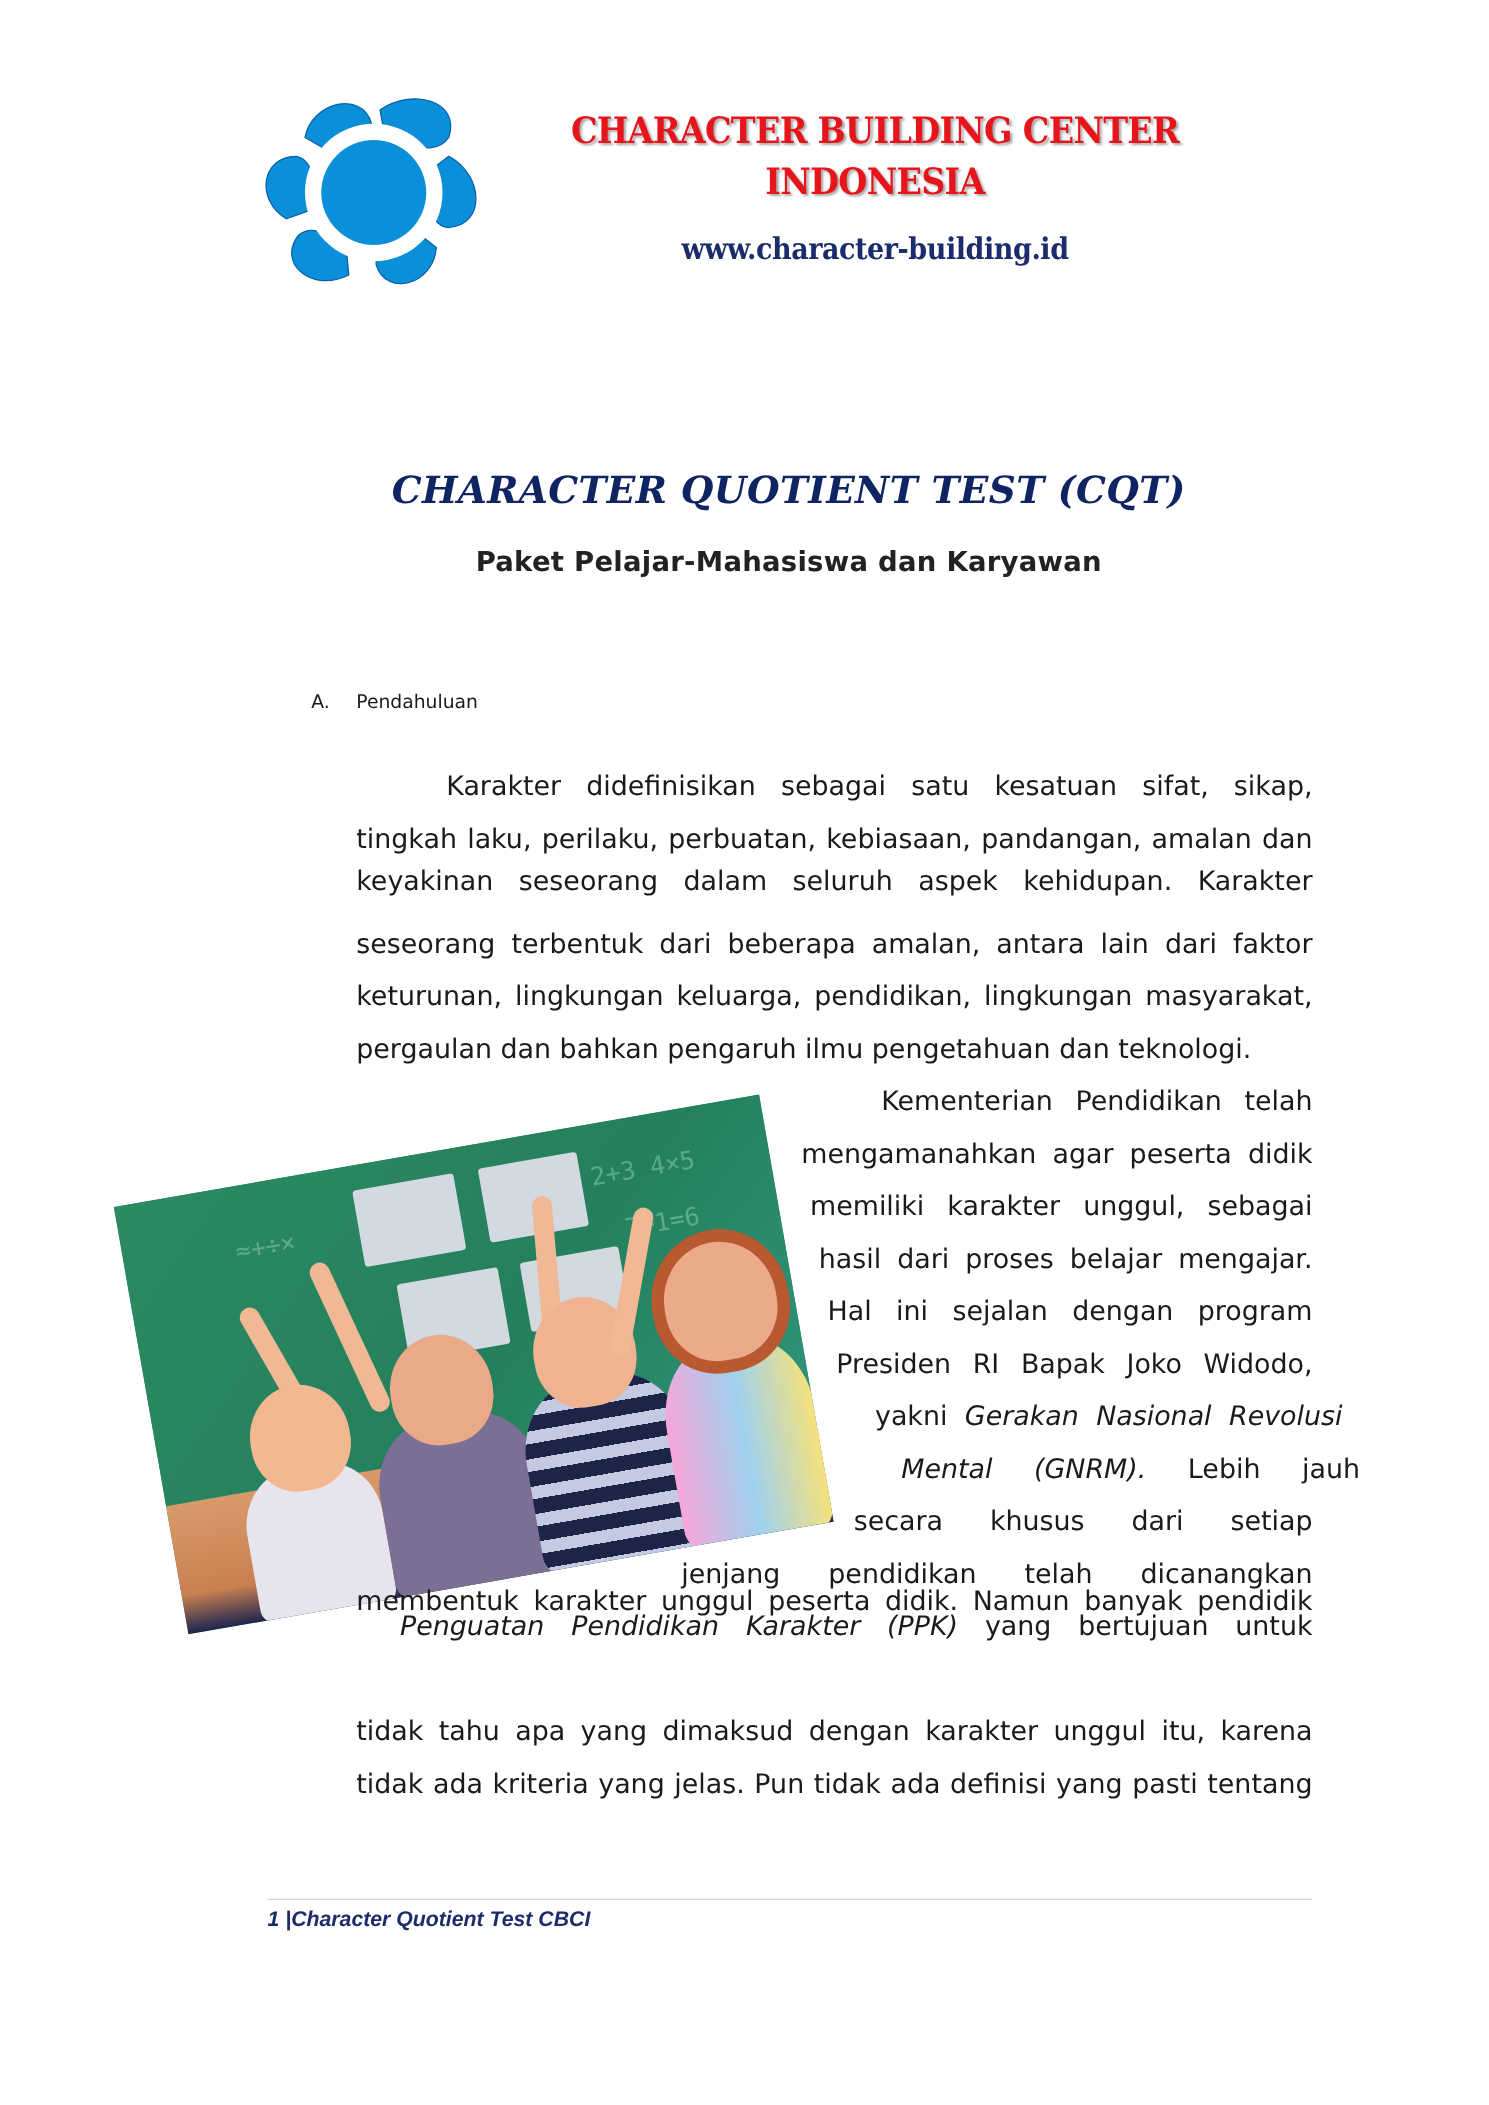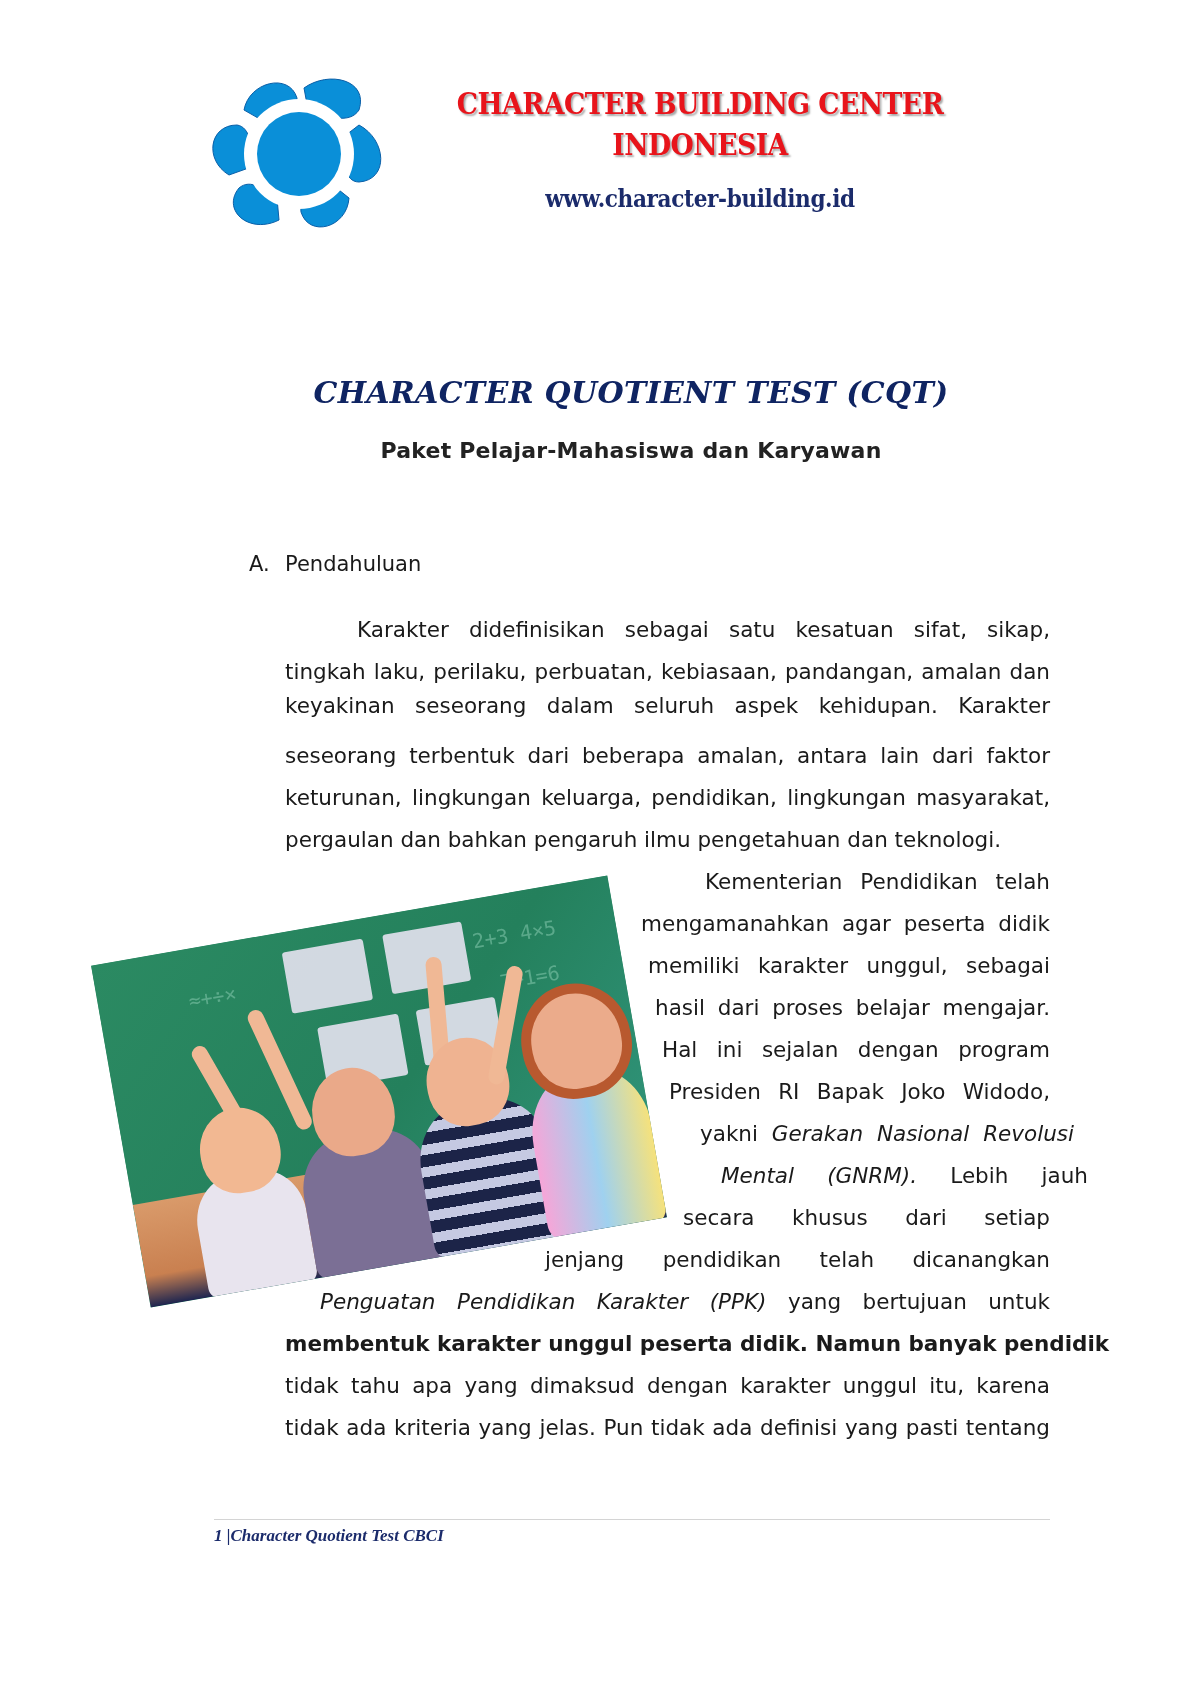--- a/index.html
+++ b/index.html
@@ -19,21 +19,21 @@
 
   
   .doc-title { left:0; width:1262px; text-align:center; top:375px;
     font-family:"DejaVu Serif", serif; font-style:italic; font-weight:bold;
     color:#0f2462; font-size:30px; letter-spacing:0.3px; }
   .doc-subtitle { left:0; width:1262px; text-align:center; top:438px;
     font-family:"DejaVu Sans", sans-serif; font-weight:bold; color:#222;
     font-size:22px; letter-spacing:0.2px; }
 
   
-  .section-heading { left:249px; top:552px; font-size:21px; color:#1a1a1a; }
+  .section-heading { left:249px; top:552px; font-size:15px; color:#1a1a1a; }
   .section-heading .num { display:inline-block; width:36px; }
 
   
   .line { position:absolute; font-size:21.5px; line-height:26px; color:#1a1a1a;
           white-space:nowrap; text-align:justify; text-align-last:justify; }
   .line.last { text-align-last:left; }
   .line i { font-style:italic; }
 
   
   .photo { left:117px; top:918px; width:524px; height:347px;
@@ -44,21 +44,21 @@
   .photo .paper { position:absolute; background:#e6e2f0; border-radius:3px; opacity:0.9; }
   .photo .chalk { position:absolute; color:#7fc4a8; font-size:20px; opacity:0.6; font-family:"DejaVu Sans Mono", monospace; }
   .photo .desk { position:absolute; left:0; bottom:0; width:100%; height:30%;
     background:linear-gradient(180deg,#d99a6a 0%,#c98050 70%,#1d2550 100%); }
   .photo .kid { position:absolute; border-radius:50% 50% 45% 45%; }
   .photo .body { position:absolute; border-radius:40% 40% 10% 10%; }
   .photo .arm { position:absolute; width:16px; border-radius:8px; background:#f0b895; }
 
   
   .footer-rule { left:214px; top:1519px; width:836px; height:1px; background:#d4d4d4; }
-  .footer-text { left:214px; top:1526px; font-family:Liberation Serif, serif;
+  .footer-text { left:214px; top:1526px; font-family:Liberation Sans, sans-serif;
     font-style:italic; font-weight:bold; font-size:17px; color:#1b2b6b; }
 </style>
 </head>
 <body>
 
 <div class="abs logo">
   <svg viewBox="0 0 180 168" width="184" height="168">
     <g fill="#0a8fd8" stroke="#0a5fa8" stroke-width="1">
       <path d="M95 18 C120 0 160 10 150 40 C140 55 120 45 100 45 Z"></path>
       <path d="M150 55 C178 70 180 110 150 112 C135 112 135 90 128 72 Z"></path>
@@ -123,19 +123,19 @@
   <div class="line" style="left:641px; top:911px; width:409px;">mengamanahkan agar peserta didik</div>
   <div class="line" style="left:648px; top:953px; width:402px;">memiliki karakter unggul, sebagai</div>
   <div class="line" style="left:655px; top:995px; width:395px;">hasil dari proses belajar mengajar.</div>
   <div class="line" style="left:662px; top:1037px; width:388px;">Hal ini sejalan dengan program</div>
   <div class="line" style="left:669px; top:1079px; width:381px;">Presiden RI Bapak Joko Widodo,</div>
   <div class="line" style="left:700px; top:1121px; width:374px;"><span>yakni</span> <i>Gerakan Nasional Revolusi</i></div>
   <div class="line" style="left:689px; top:1163px; width:367px;margin-left:32px;"><i>Mental (GNRM).</i> <span>Lebih jauh</span></div>
   <div class="line" style="left:683px; top:1205px; width:367px;">secara khusus dari setiap</div>
   <div class="line" style="left:545px; top:1247px; width:505px;">jenjang pendidikan telah dicanangkan</div>
   <div class="line" style="left:320px; top:1289px; width:730px;"><i>Penguatan Pendidikan Karakter (PPK)</i> <span>yang bertujuan untuk</span></div>
-  <div class="line" style="left:285px; top:1331px; width:765px;font-weight:bold;">membentuk karakter unggul peserta didik. Namun banyak pendidik</div>
+  <div class="line" style="left:285px; top:1269px; width:765px;">membentuk karakter unggul peserta didik. Namun banyak pendidik</div>
   <div class="line" style="left:285px; top:1373px; width:765px;">tidak tahu apa yang dimaksud dengan karakter unggul itu, karena</div>
   <div class="line" style="left:285px; top:1415px; width:765px;">tidak ada kriteria yang jelas. Pun tidak ada definisi yang pasti tentang</div>
 </div>
 
 <div class="abs footer-rule"></div>
 <div class="abs footer-text">1 |Character Quotient Test CBCI</div>
 
 </body></html>

